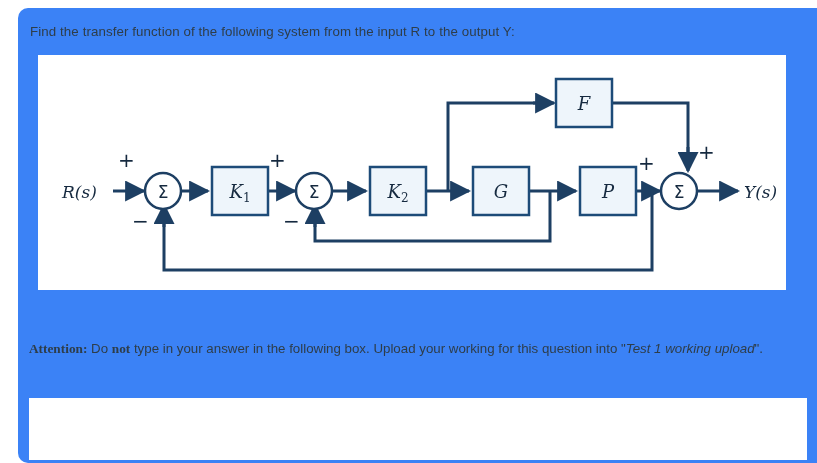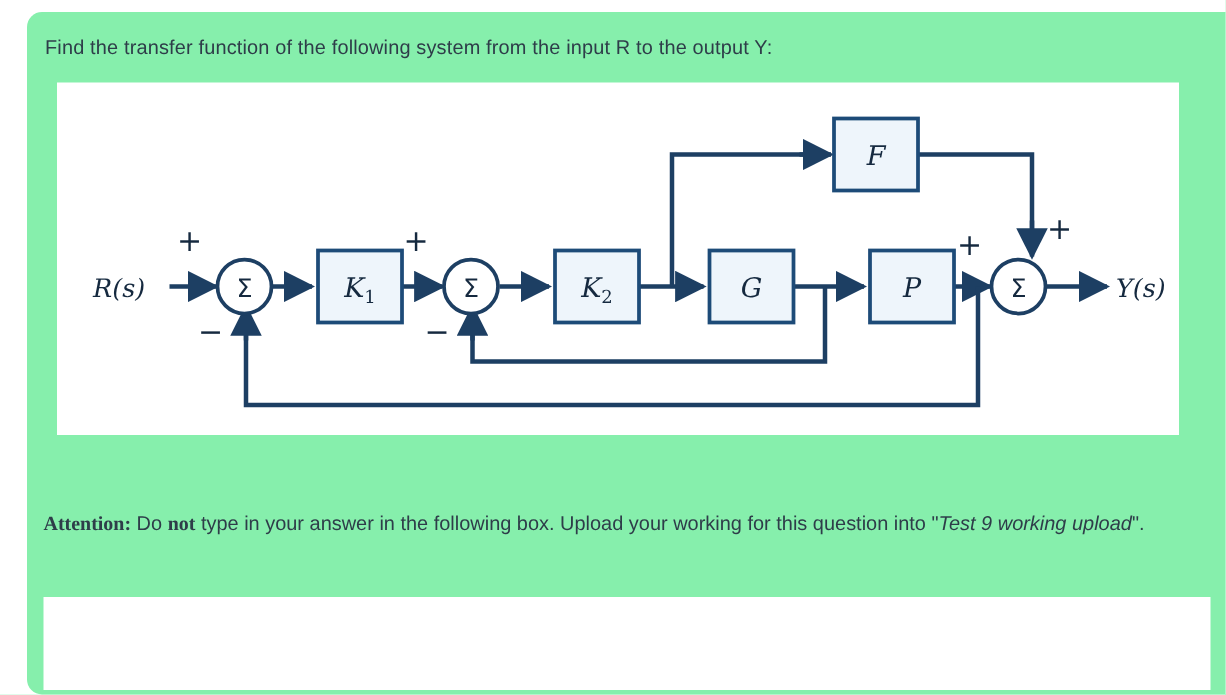--- a/index.html
+++ b/index.html
@@ -12,21 +12,21 @@
     height: 463px;
     font-family: "Liberation Sans", sans-serif;
     overflow: hidden;
   }
   #question-card {
     position: absolute;
     left: 18px;
     top: 8px;
     width: 799px;
     height: 455px;
-    background: #86efac;
+    background: #3b82f6;
     border-top-left-radius: 10px;
     border-bottom-left-radius: 10px;
     box-sizing: border-box;
   }
   #prompt-text {
     position: absolute;
     left: 12px;
     top: 16px;
     font-size: 13.3px;
     color: #2e3d49;
@@ -176,17 +176,17 @@
         <text class="sign" x="600" y="115" font-size="20">+</text>
         <text class="sign" x="660" y="104" font-size="20">+</text>
       </g>
 
       <text class="blk" x="24" y="143" font-size="17">R(s)</text>
       <text class="blk" x="706" y="143" font-size="17">Y(s)</text>
     </svg>
   </div>
 
 
-  <div id="attention-line"><b class="strong">Attention:</b><span> Do </span><b class="strong">not</b><span> type in your answer in the following box. Upload your working for this question into "</span><i class="em">Test 9 working upload</i><span>".</span></div>
+  <div id="attention-line"><b class="strong">Attention:</b><span> Do </span><b class="strong">not</b><span> type in your answer in the following box. Upload your working for this question into "</span><i class="em">Test 1 working upload</i><span>".</span></div>
 
   <input id="answer-box" type="text" placeholder="" style="">
 
 </div>
 
 </body></html>

